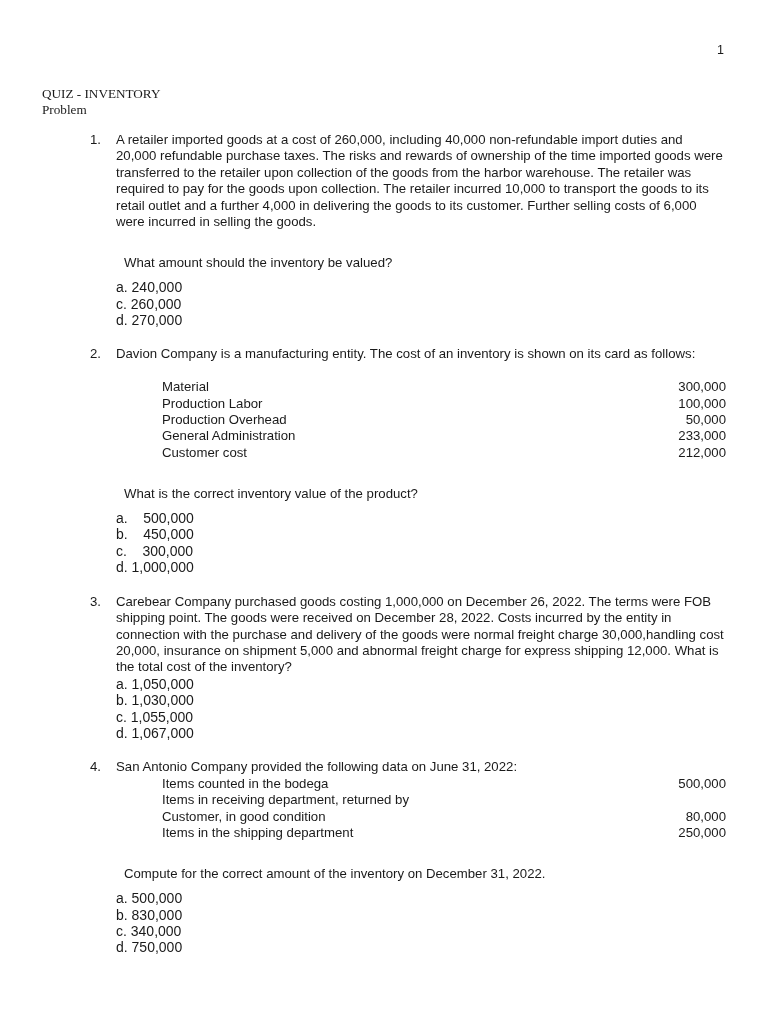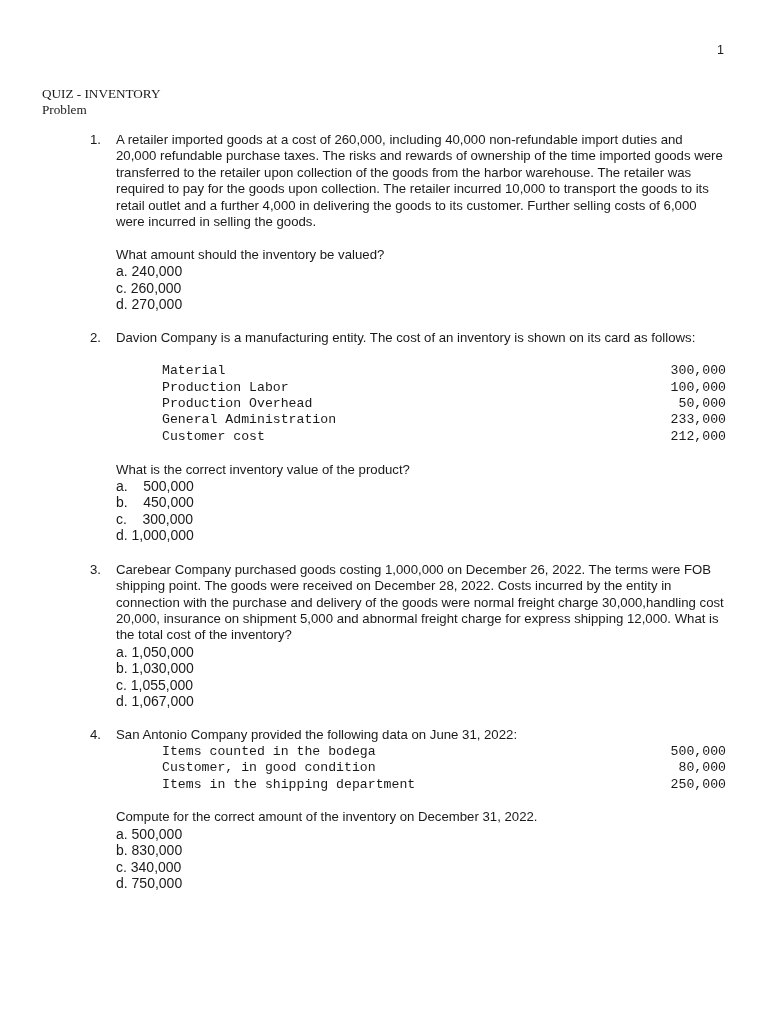--- a/index.html
+++ b/index.html
@@ -69,21 +69,21 @@
     line-height: 16.4px;
     text-align: left;
   }
   .stem {
     margin: 0;
   }
   .gap {
     height: 16.4px;
   }
   .question-line {
-    margin: 0;
+    margin: 8px;
   }
   .options {
     margin: 0;
     padding: 0;
     list-style: none;
   }
   .option {
     font-size: 14px;
     line-height: 16.4px;
     white-space: pre;
@@ -93,21 +93,20 @@
     border-collapse: collapse;
     margin: 0;
     width: 100%;
     table-layout: fixed;
   }
   .amount-table td {
     padding: 0;
     font-size: 13.2px;
     line-height: 16.4px;
     vertical-align: top;
-    font-family: Liberation Mono, monospace;
   }
   .amount-table td.label {
     padding-left: 46px;
     white-space: nowrap;
   }
   .amount-table td.amount {
     text-align: right;
     white-space: nowrap;
     width: 240px;
     padding-right: 0;
@@ -205,20 +204,24 @@
       <div class="problem-number">4.</div>
       <div class="problem-body">
         <p class="stem">San Antonio Company provided the following data on June 31, 2022:</p>
         <table class="amount-table">
           <tbody>
             <tr>
               <td class="label">Items counted in the bodega</td>
               <td class="amount"><span class="amt-wrap">500,000</span></td>
             </tr>
             <tr>
+              <td class="label">Items in receiving department, returned by</td>
+              <td class="amount"><span class="amt-wrap"></span></td>
+            </tr>
+            <tr>
               <td class="label">Customer, in good condition</td>
               <td class="amount"><span class="amt-wrap">80,000</span></td>
             </tr>
             <tr>
               <td class="label">Items in the shipping department</td>
               <td class="amount shift"><span class="amt-wrap">250,000</span></td>
             </tr>
           </tbody>
         </table>
         <div class="gap"></div>

